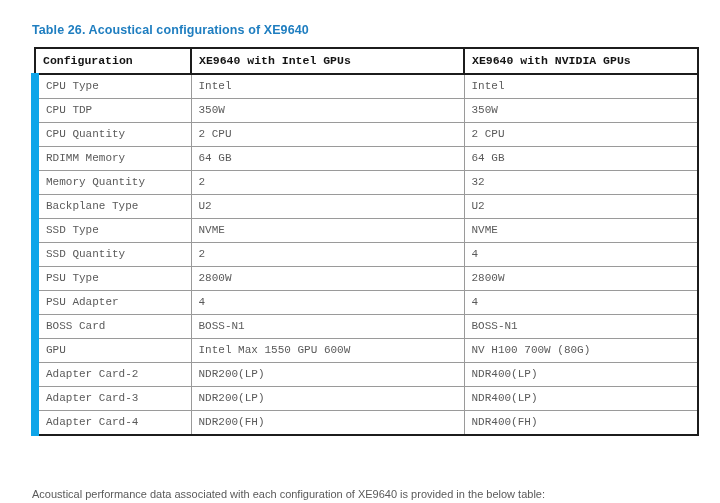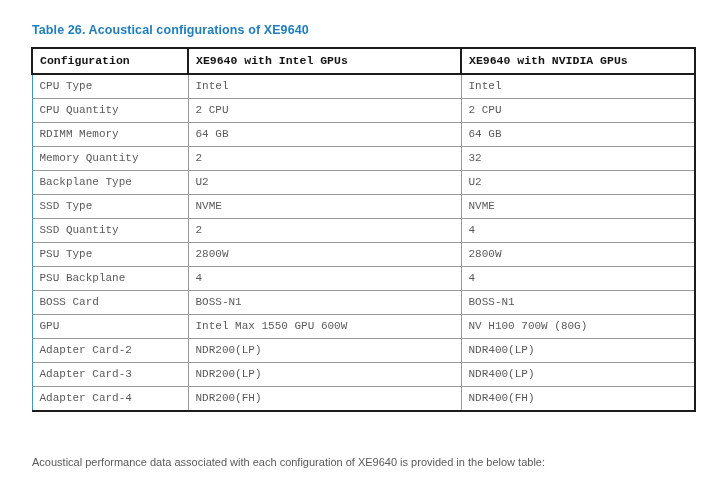--- a/index.html
+++ b/index.html
@@ -65,32 +65,32 @@
     line-height: 24px;
     border-top: 2px solid #1c1c1c;
     border-bottom: 2px solid #1c1c1c;
     border-left: 2px solid #1c1c1c;
     border-right: 2px solid #1c1c1c;
   }
   .config-table tbody tr:last-child td {
     border-bottom: 2px solid #1c1c1c;
   }
   .config-table tbody td.cell-label {
-    border-left: 1px solid #0ea5e9;
+    border-left: 8px solid #0ea5e9;
   }
   .config-table tbody td.cell-nvidia {
     border-right: 2px solid #1c1c1c;
   }
   .config-table tbody td.cell-intel {
     border-left-color: #9a9a9a;
   }
   .footer-note {
     position: absolute;
     left: 32px;
-    top: 456px;
+    top: 488px;
     font-size: 11px;
     color: #5a5a5a;
     white-space: nowrap;
   }
 </style>
 </head>
 <body>
 
 <div class="page">
 
@@ -107,20 +107,25 @@
         <th>Configuration</th>
         <th>XE9640 with Intel GPUs</th>
         <th>XE9640 with NVIDIA GPUs</th>
       </tr>
     </thead>
     <tbody id="table-body">
         <tr>
           <td class="cell-label">CPU Type</td>
           <td class="cell-intel">Intel</td>
           <td class="cell-nvidia">Intel</td>
+        </tr>
+        <tr>
+          <td class="cell-label">CPU TDP</td>
+          <td class="cell-intel">350W</td>
+          <td class="cell-nvidia">350W</td>
         </tr>
         <tr>
           <td class="cell-label">CPU Quantity</td>
           <td class="cell-intel">2 CPU</td>
           <td class="cell-nvidia">2 CPU</td>
         </tr>
         <tr>
           <td class="cell-label">RDIMM Memory</td>
           <td class="cell-intel">64 GB</td>
           <td class="cell-nvidia">64 GB</td>
@@ -144,21 +149,21 @@
           <td class="cell-label">SSD Quantity</td>
           <td class="cell-intel">2</td>
           <td class="cell-nvidia">4</td>
         </tr>
         <tr>
           <td class="cell-label">PSU Type</td>
           <td class="cell-intel">2800W</td>
           <td class="cell-nvidia">2800W</td>
         </tr>
         <tr>
-          <td class="cell-label">PSU Backplane</td>
+          <td class="cell-label">PSU Adapter</td>
           <td class="cell-intel">4</td>
           <td class="cell-nvidia">4</td>
         </tr>
         <tr>
           <td class="cell-label">BOSS Card</td>
           <td class="cell-intel">BOSS-N1</td>
           <td class="cell-nvidia">BOSS-N1</td>
         </tr>
         <tr>
           <td class="cell-label">GPU</td>

